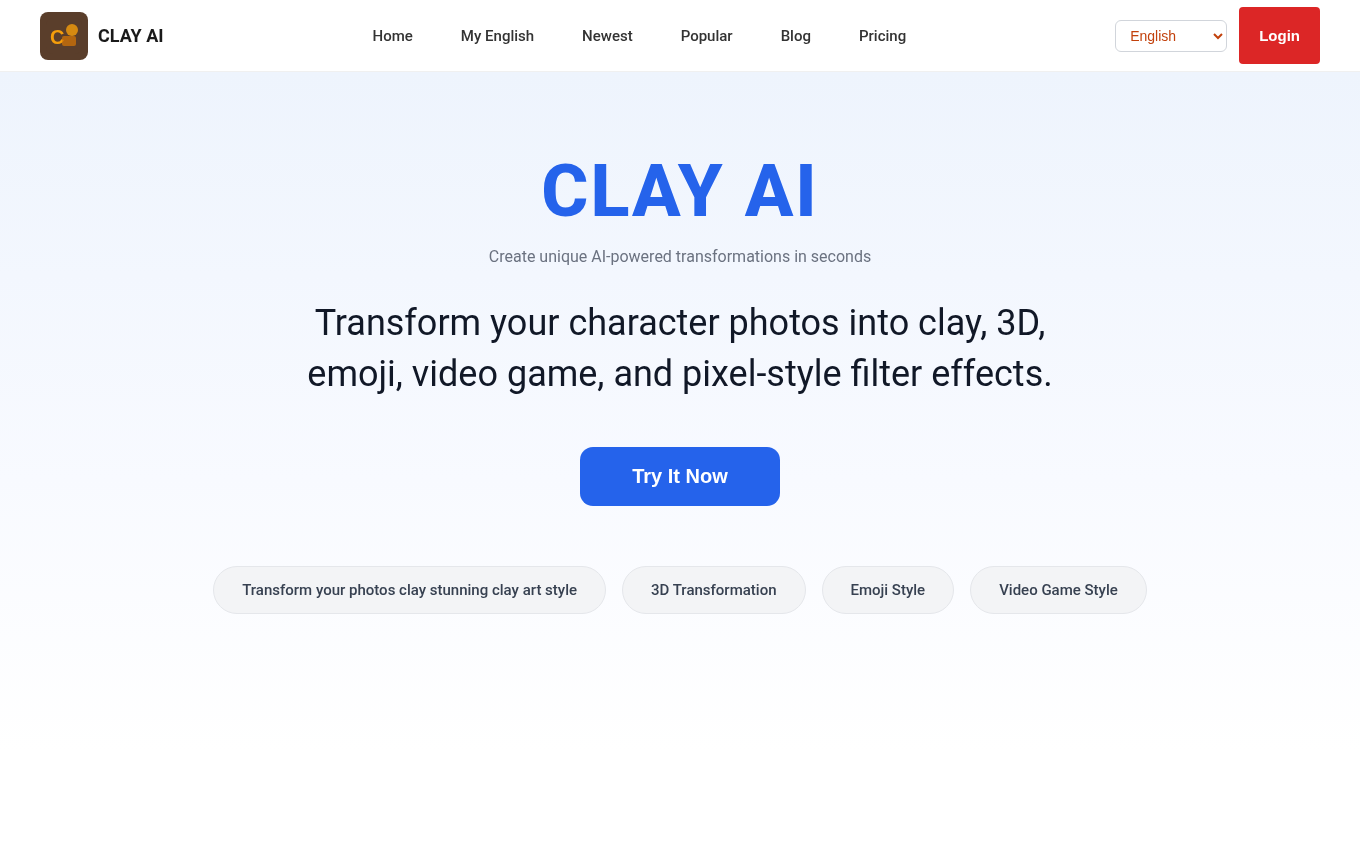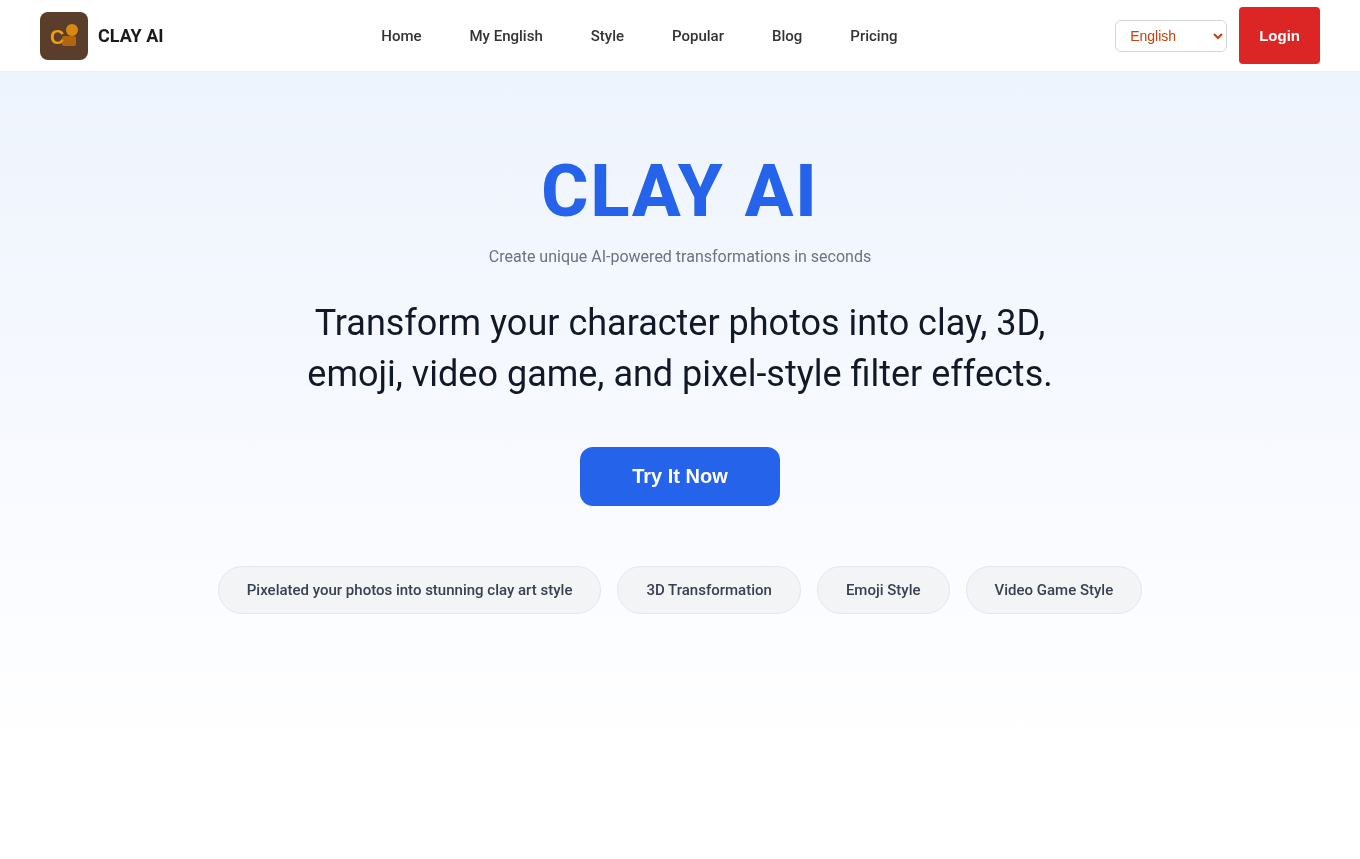--- a/index.html
+++ b/index.html
@@ -189,21 +189,21 @@
         <circle cx="26" cy="12" r="6" fill="#f59e0b" opacity="0.8"></circle>
         <rect x="16" y="18" width="14" height="10" rx="2" fill="#d97706" opacity="0.7"></rect>
       </svg>
     </div>
     <span class="logo-text">CLAY AI</span>
   </div>
 
   <nav>
     <a>Home</a>
     <a>My English</a>
-    <a>Style</a>
+    <a>Newest</a>
     <a>Popular</a>
     <a>Blog</a>
     <a>Pricing</a>
   </nav>
 
   <div class="nav-right">
     <select class="lang-select">
       <option>English</option>
       <option>Spanish</option>
       <option>French</option>
@@ -213,18 +213,18 @@
   </div>
 </header>
 
 <section class="hero">
   <h1 class="hero-brand">CLAY AI</h1>
   <p class="hero-subtitle">Create unique AI-powered transformations in seconds</p>
   <h2 class="hero-headline">Transform your character photos into clay, 3D, emoji, video game, and pixel-style filter effects.</h2>
   <button class="try-now-btn">Try It Now</button>
 
   <div class="style-tabs">
-    <div class="style-tab wide">Pixelated your photos into stunning clay art style</div>
+    <div class="style-tab wide">Transform your photos clay stunning clay art style</div>
     <div class="style-tab">3D Transformation</div>
     <div class="style-tab">Emoji Style</div>
     <div class="style-tab">Video Game Style</div>
   </div>
 </section>
 
 </body></html>

